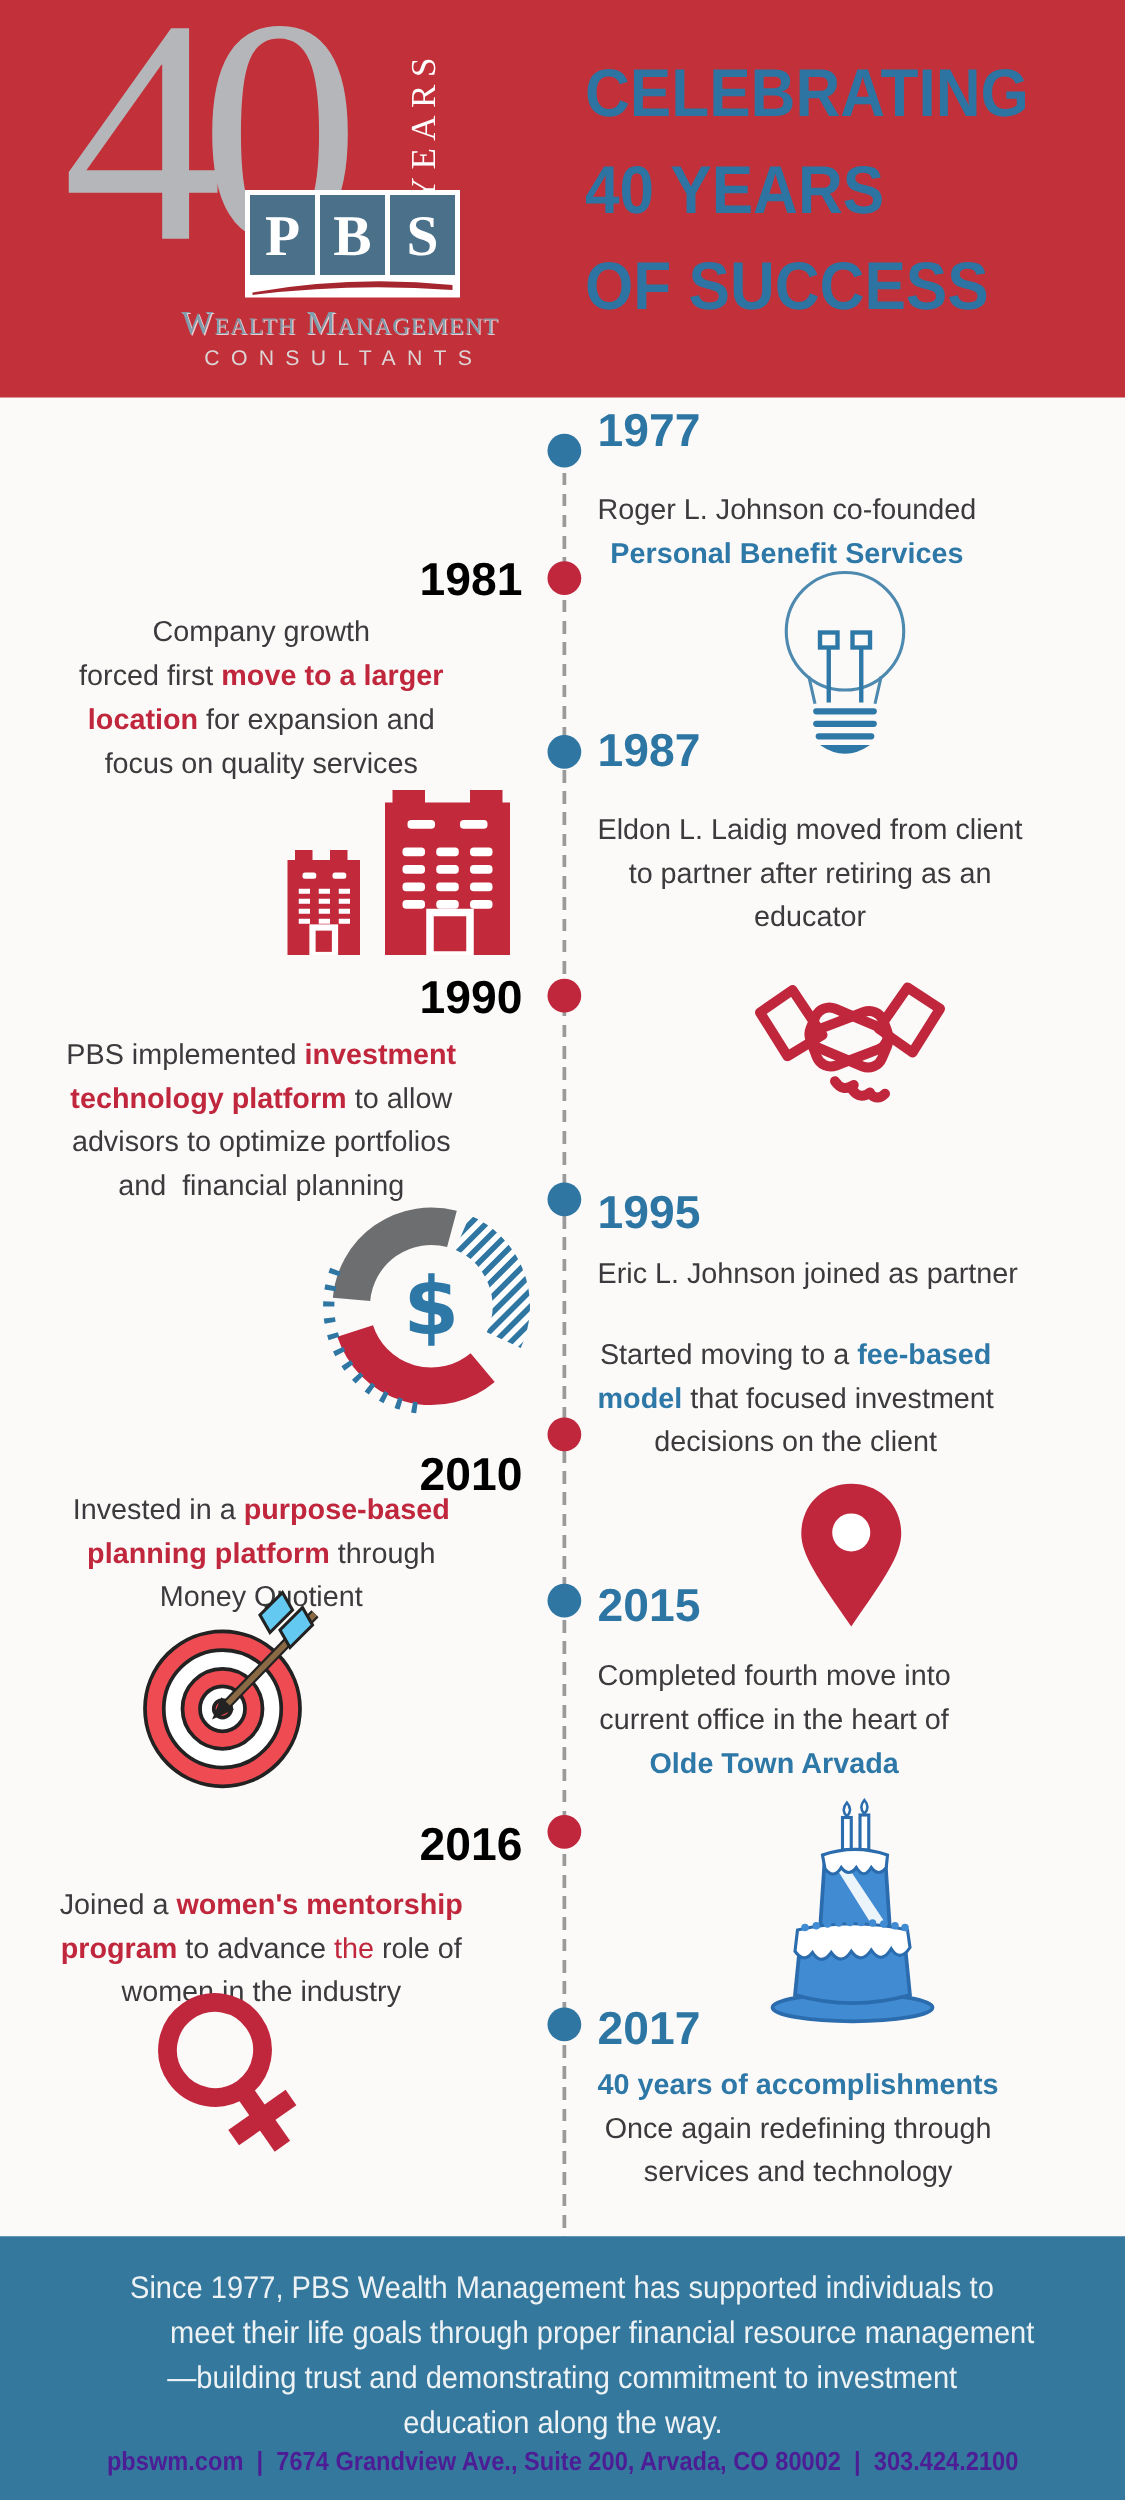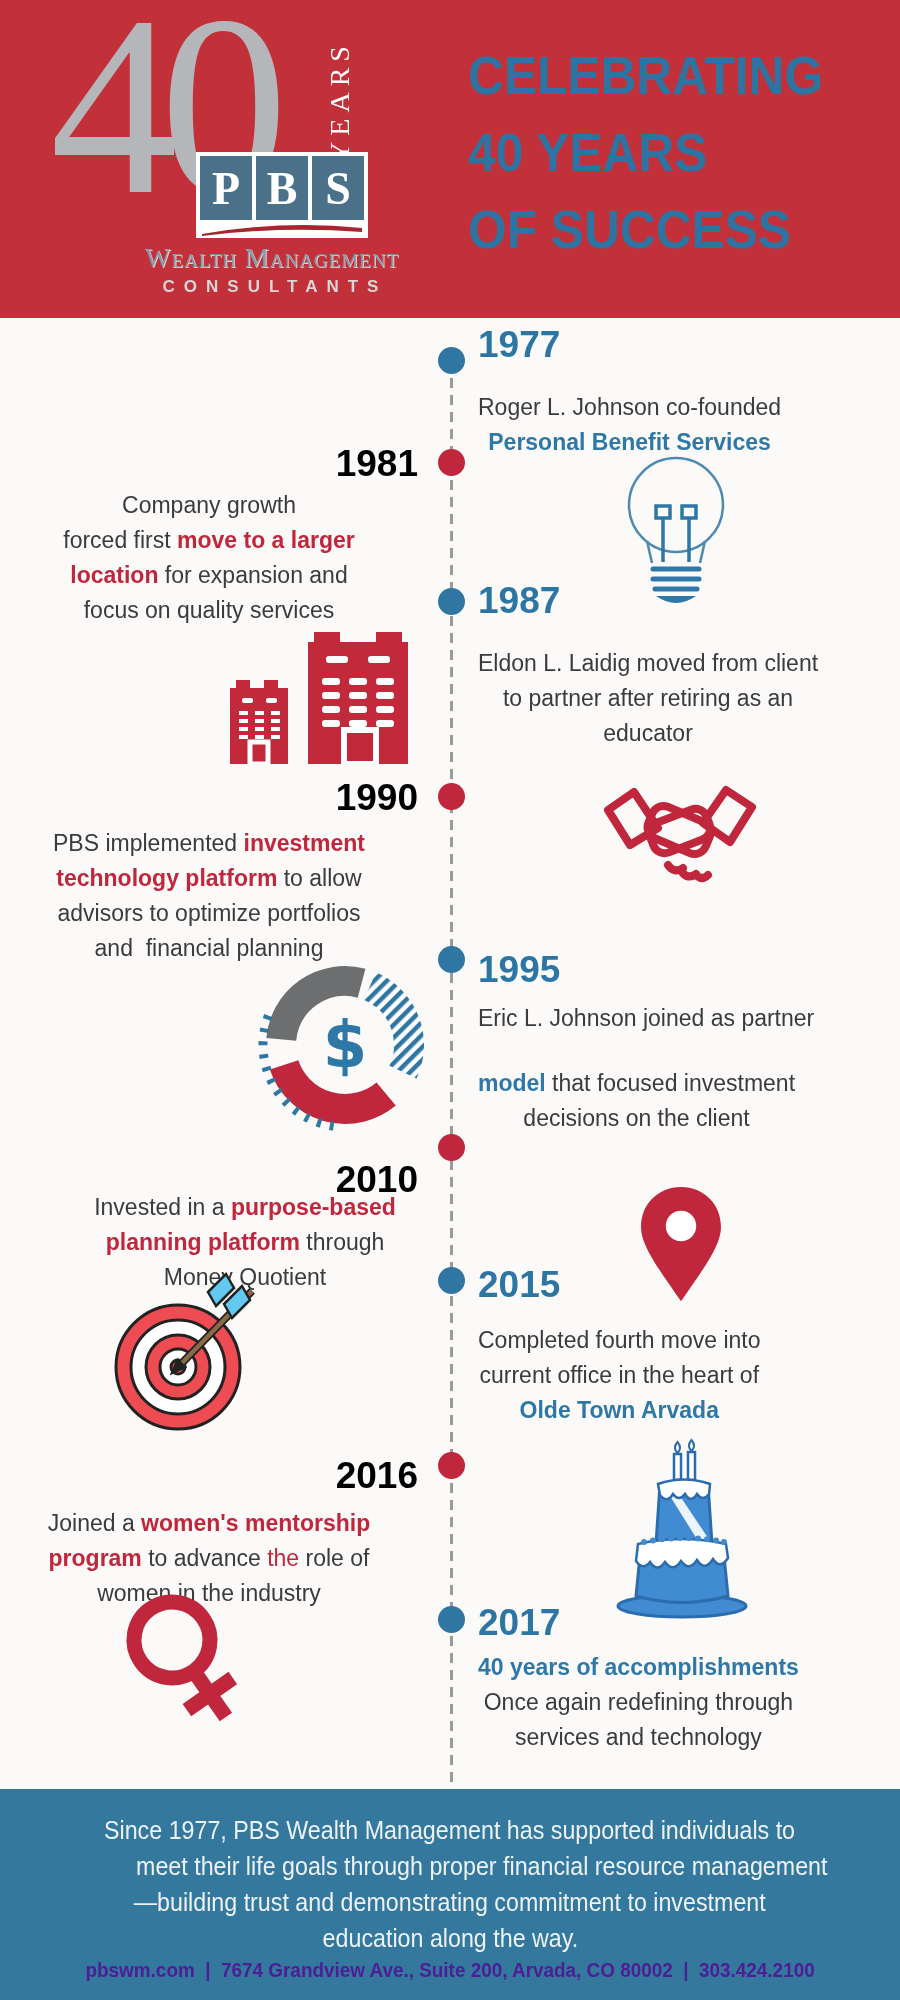--- a/index.html
+++ b/index.html
@@ -14,21 +14,21 @@
   .logo-years{left:270px;top:85px;width:140px;text-align:center;font-family:"Liberation Serif",serif;
               font-size:28px;letter-spacing:6px;color:#ffffff;transform:rotate(-90deg);transform-origin:center;}
   .pbs-box{left:196px;top:152px;width:172px;height:86px;background:#ffffff;}
   .pbs-row{position:absolute;left:4px;top:4px;display:flex;gap:4px;}
   .pbs-panel{width:52px;height:64px;background:#4a7189;color:#fff;display:flex;align-items:center;
              justify-content:center;font-family:"Liberation Serif",serif;font-size:46px;font-weight:700;}
   .pbs-swoosh{position:absolute;left:4px;top:70px;}
   .logo-wm{left:82px;top:243px;width:380px;text-align:center;font-family:"Liberation Serif",serif;
            font-size:27px;color:#7f9dac;letter-spacing:1px;text-shadow:1px 1px 0 rgba(255,255,255,.75);white-space:nowrap;}
   .logo-consult{left:95px;top:277px;width:360px;text-align:center;font-size:17px;letter-spacing:9px;
-                color:#dbd5d6;white-space:nowrap;font-weight:bold;}
+                color:#dbd5d6;white-space:nowrap;}
   .title-line{left:468px;white-space:nowrap;}
   .title-line span{display:inline-block;transform:scaleX(.92);transform-origin:left center;
                    font-weight:700;font-size:54px;line-height:1;color:#2d74a2;letter-spacing:0px;}
 
   
   .tl-line{left:450px;top:361px;width:3px;height:1428px;
            background:repeating-linear-gradient(to bottom,#9a9a9a 0 10px,transparent 10px 17px);}
   .dot{position:absolute;left:438px;width:27px;height:27px;border-radius:50%;}
   .dot.blue{background:#2f76a3;} .dot.red{background:#c0263c;}
 
@@ -188,26 +188,27 @@
     <path d="M41.14 49.03 A64 64 0 0 1 -60.87 19.78" fill="none" stroke="#c0263c" stroke-width="30"></path>
     <path d="M-11.41 81.20 A82 82 0 0 1 -73.71 -35.95" fill="none" stroke="#3076a3" stroke-width="9" stroke-dasharray="4 9"></path>
     <text x="0" y="22" text-anchor="middle" font-family="DejaVu Sans, sans-serif" font-size="64" font-weight="bold" fill="#2e78a8">$</text>
   </svg>
 
   <div class="abs year blue" style="left:478px;top:950px;">1995</div>
   <div class="abs" style="left:478px;top:1001px;">
     <div class="body-line"><span>Eric L. Johnson joined as partner</span></div>
   </div>
   <div class="abs" style="left:478px;top:1066px;">
+    <div class="body-line"><span>Started moving to a </span><span class="b blue">fee-based</span></div>
     <div class="body-line"><span class="b blue">model</span><span> that focused investment</span></div>
     <div class="body-line"><span>decisions on the client</span></div>
   </div>
 
   <div class="abs year red ralign" style="top:1139px;margin-top:21px;">2010</div>
-  <div class="abs ralign" style="top:1190px;padding-left:36px;">
+  <div class="abs ralign" style="top:1190px;">
     <div class="body-line"><span>Invested in a </span><span class="b red">purpose-based</span></div>
     <div class="body-line"><span class="b red">planning platform</span><span> through</span></div>
     <div class="body-line"><span>Money Quotient</span></div>
   </div>
   <svg class="abs" style="left:100px;top:1262px;" width="170" height="190" viewBox="0 0 170 190">
     <circle cx="78" cy="105" r="62" fill="#ef4b52" stroke="#222" stroke-width="3"></circle>
     <circle cx="78" cy="105" r="47" fill="#ffffff" stroke="#222" stroke-width="3"></circle>
     <circle cx="78" cy="105" r="32" fill="#ef4b52" stroke="#222" stroke-width="3"></circle>
     <circle cx="78" cy="105" r="18" fill="#ffffff" stroke="#222" stroke-width="3"></circle>
     <circle cx="78" cy="105" r="7" fill="#ef4b52" stroke="#222" stroke-width="3"></circle>

